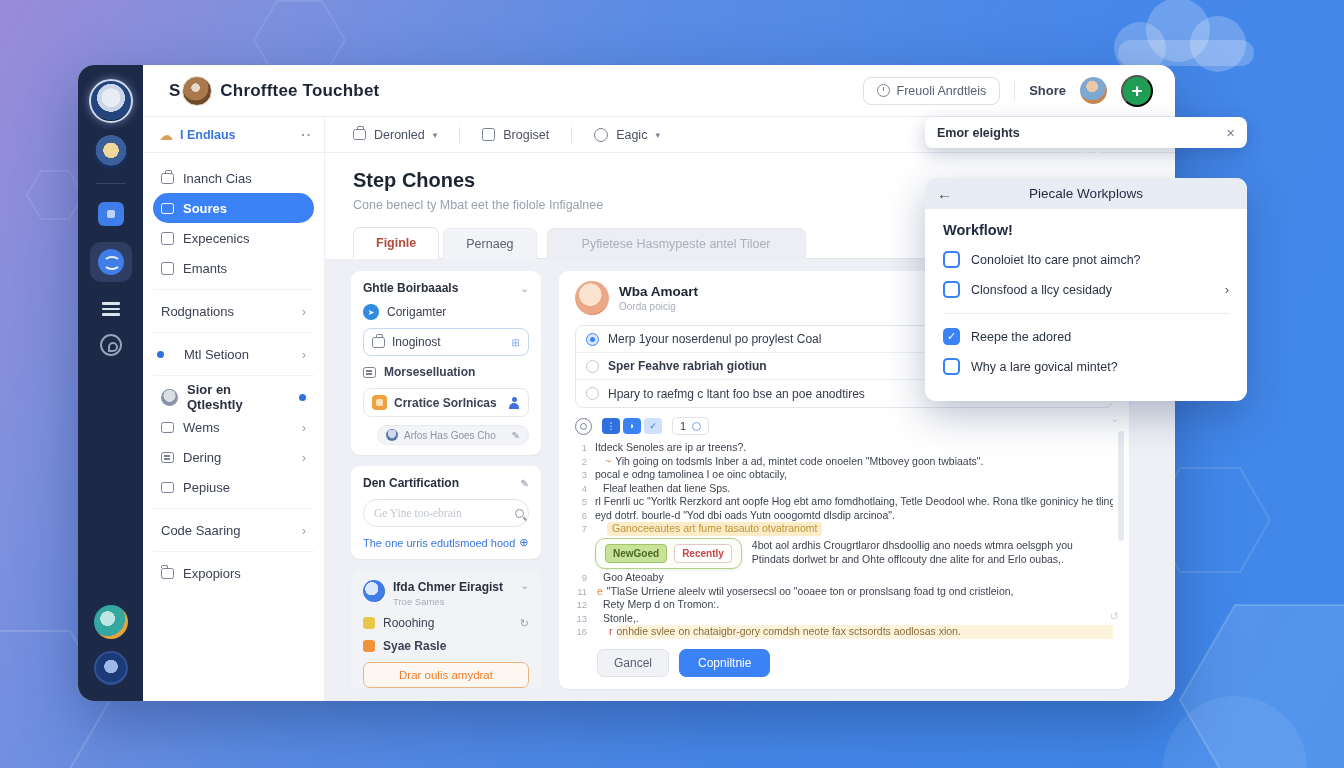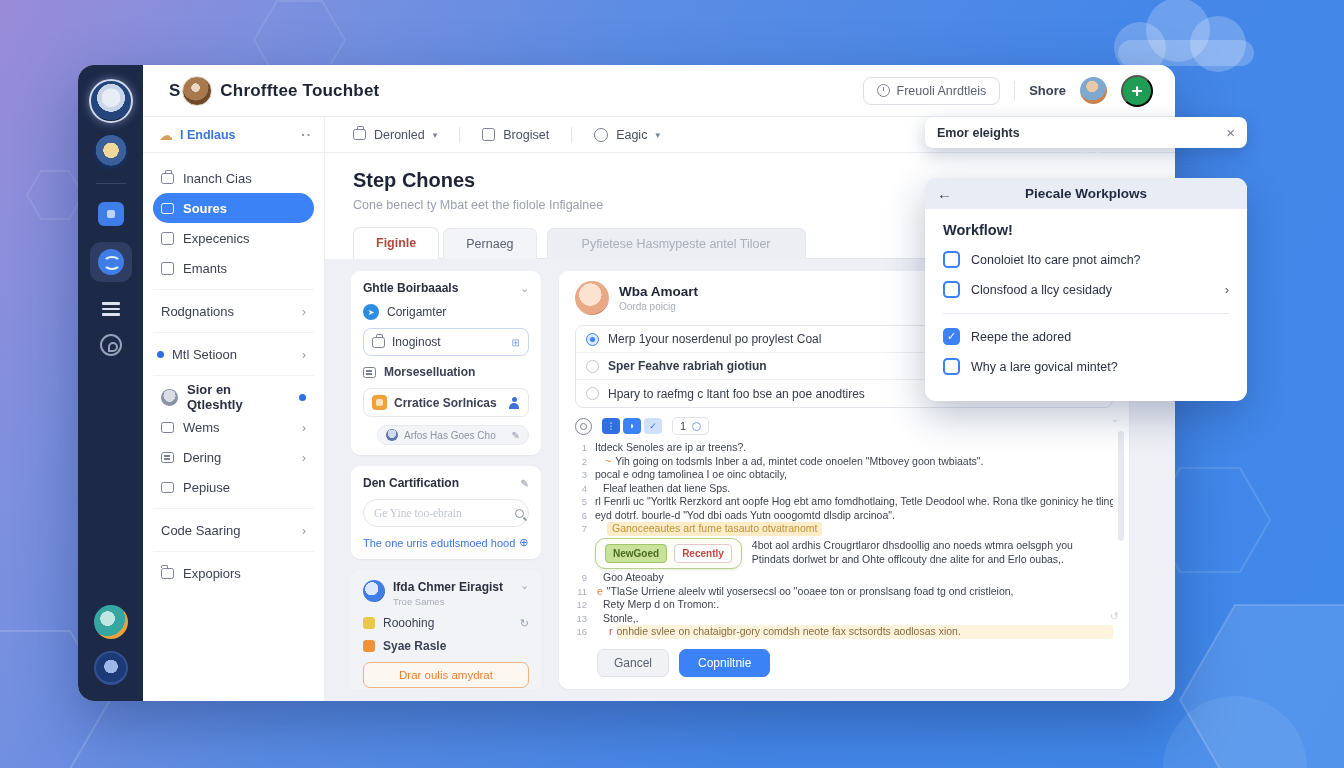--- a/index.html
+++ b/index.html
@@ -176,21 +176,21 @@
   .toast-tx { font-size:12.5px; font-weight:bold; color:#2a3040; }
   .toast-x { margin-left:auto; color:#7b8294; font-size:15px; cursor:pointer; }
   .conn { position:absolute; z-index:5; background:rgba(255,255,255,.85); }
   .conn.v { left:1085px; top:148px; width:2px; height:14px; }
   .conn.dl { left:1058px; top:159px; width:34px; height:2px; transform:rotate(35deg); transform-origin:right center; }
   .conn.dr { left:1087px; top:159px; width:34px; height:2px; transform:rotate(-35deg); transform-origin:left center; }
   .panel { position:absolute; left:925px; top:178px; width:322px; background:#fff; border-radius:11px; z-index:6;
            box-shadow:0 14px 38px rgba(25,45,95,.30); overflow:hidden; }
   .panel-h { height:31px; background:#e8ecf4; display:flex; align-items:center; padding:0 12px; }
   .back { color:#3c4254; font-size:15px; cursor:pointer; width:24px; }
-  .panel-t { flex:1; text-align:center; font-size:13.5px; font-weight:bold; color:#1f2940; margin-right:24px; }
+  .panel-t { flex:1; text-align:center; font-size:13.5px; font-weight:normal; color:#1f2940; margin-right:24px; }
   .panel-b { padding:13px 18px 24px; }
   .wf { font-size:14.5px; font-weight:bold; color:#1f2940; margin-bottom:13px; }
   .opt { display:flex; align-items:center; gap:11px; margin-bottom:13px; font-size:12.5px; color:#2a3245; cursor:pointer; }
   .cb { width:17px; height:17px; border:2px solid #3b82f6; border-radius:4.5px; flex:none; background:#fff; display:flex; align-items:center; justify-content:center; }
   .cb.on { background:#3b82f6; color:#fff; font-size:11px; }
   .opt .chev { color:#4a5164; }
   .opt-div { height:1px; background:#e7eaf0; margin:15px 0 14px; }
 </style>
 </head>
 <body>
@@ -275,21 +275,21 @@
           <div class="sb-item">
             <span class="ib tall"></span>
             <span>Emants</span>
           </div>
           <div class="sb-divider"></div>
           <div class="sb-sec">
             <span>Rodgnations</span>
             <span class="chev">›</span>
           </div>
           <div class="sb-divider"></div>
-          <div class="sb-sec" style="gap:8px;">
+          <div class="sb-sec" style="gap:20px;">
             <span class="dot-blue" style="margin-left:-4px;"></span>
             <span>Mtl Setioon</span>
             <span class="chev">›</span>
           </div>
           <div class="sb-divider"></div>
           <div class="sb-item">
             <span class="sb-ava"></span>
             <span class="bold">Sior en Qtleshtly</span>
             <span class="dot-blue" style="margin-left:auto;"></span>
           </div>

